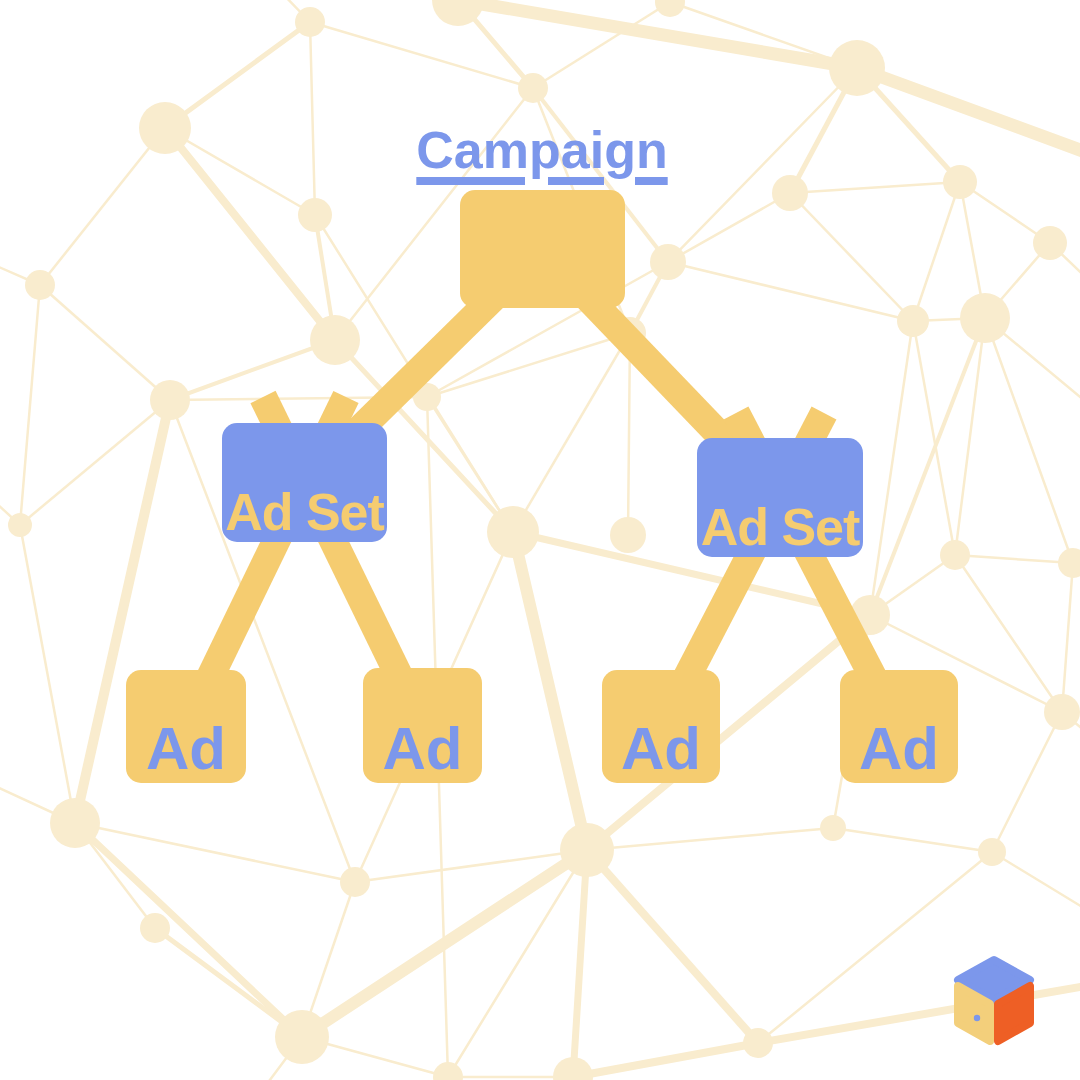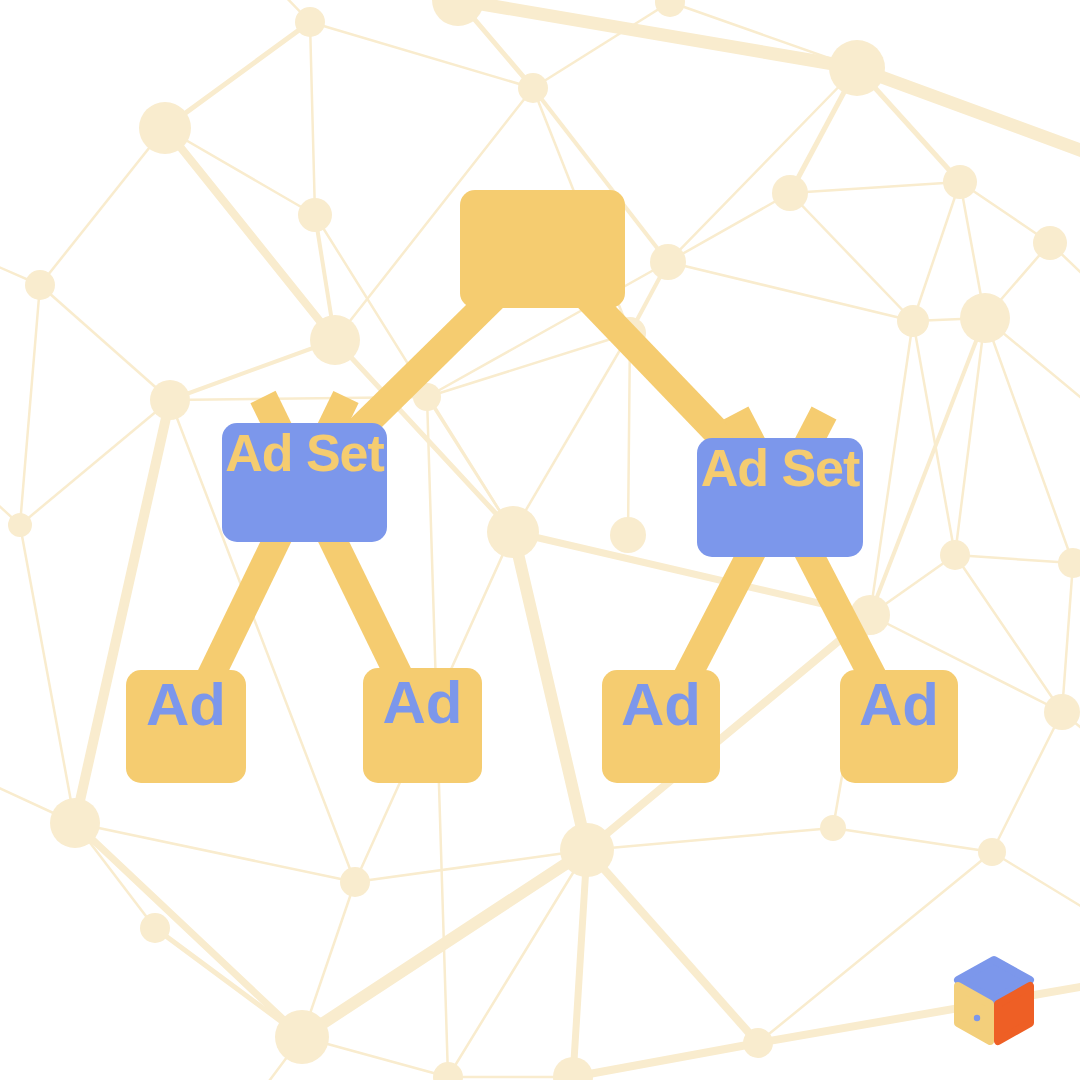--- a/index.html
+++ b/index.html
@@ -22,21 +22,21 @@
   .links line{stroke:var(--gold);stroke-width:28;}
   .title{
     position:absolute;left:542px;top:122px;transform:translateX(-50%);
     margin:0;color:var(--blue);font-size:52px;font-weight:bold;line-height:1.1;
     white-space:nowrap;letter-spacing:0px;
     text-decoration:underline;text-decoration-thickness:8px;text-underline-offset:9px;
     text-decoration-skip-ink:auto;
   }
   .box{
     position:absolute;border-radius:15px;
-    display:flex;align-items:flex-start;justify-content:center;
+    display:flex;align-items:flex-end;justify-content:center;
     font-weight:bold;
   }
   .campaign-box{left:460px;top:190px;width:165px;height:118px;background:var(--gold);}
   .adset{background:var(--blue);color:var(--gold);font-size:52px;letter-spacing:-1px;}
   .adset-left{left:222px;top:423px;width:165px;height:119px;}
   .adset-right{left:697px;top:438px;width:166px;height:119px;}
   .ad{background:var(--gold);color:var(--blue);font-size:60px;}
   .ad-1{left:126px;top:670px;width:120px;height:113px;}
   .ad-2{left:363px;top:668px;width:119px;height:115px;}
   .ad-3{left:602px;top:670px;width:118px;height:113px;}
@@ -192,20 +192,21 @@
 
   <svg class="links" viewBox="0 0 1080 1080" aria-hidden="true">
     <line x1="542" y1="250" x2="305" y2="483"></line>
     <line x1="542" y1="250" x2="780" y2="498"></line>
     <line x1="346" y1="397" x2="186" y2="727"></line>
     <line x1="263" y1="397" x2="424" y2="727"></line>
     <line x1="824" y1="413" x2="661" y2="727"></line>
     <line x1="736" y1="413" x2="899" y2="727"></line>
   </svg>
 
+  <h1 class="title">Campaign</h1>
 
   <div class="box campaign-box"></div>
 
   <div class="box adset adset-left">
     <span>Ad Set</span>
   </div>
   <div class="box adset adset-right">
     <span>Ad Set</span>
   </div>
 

